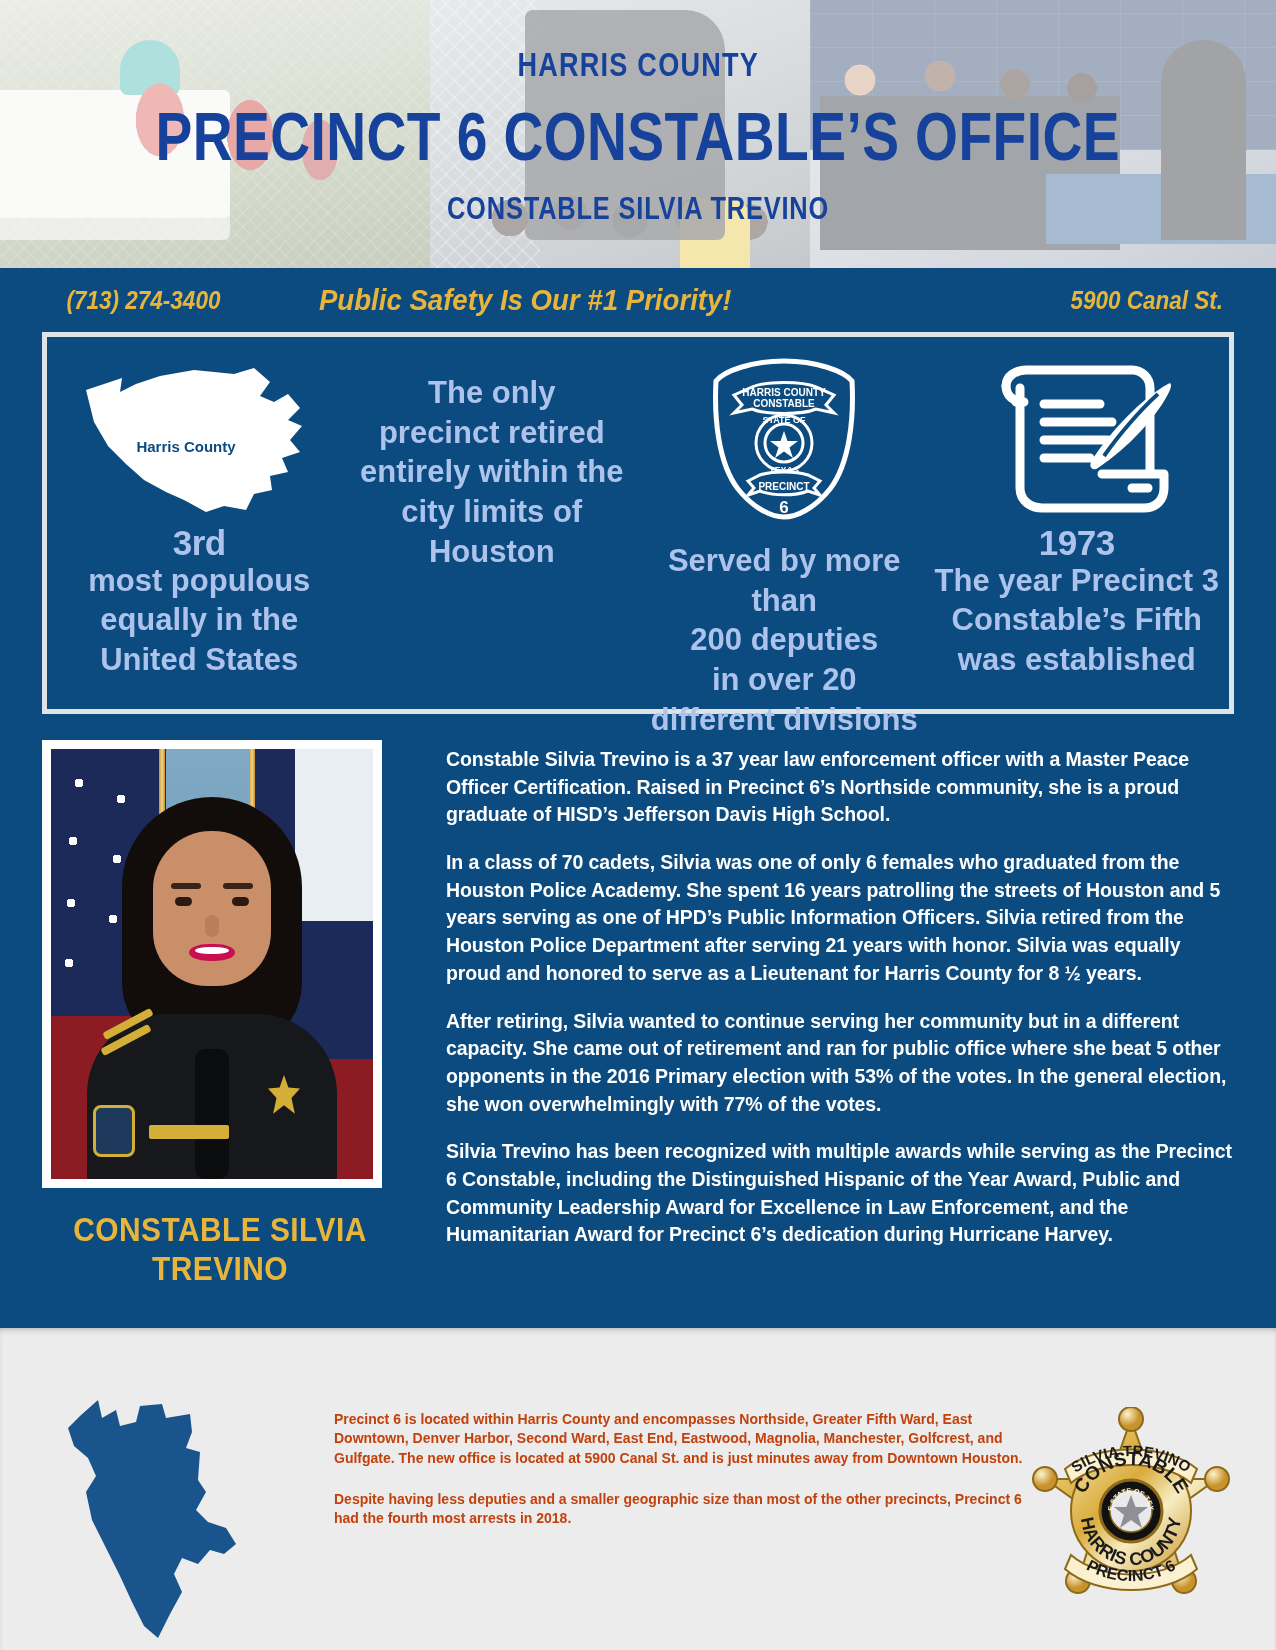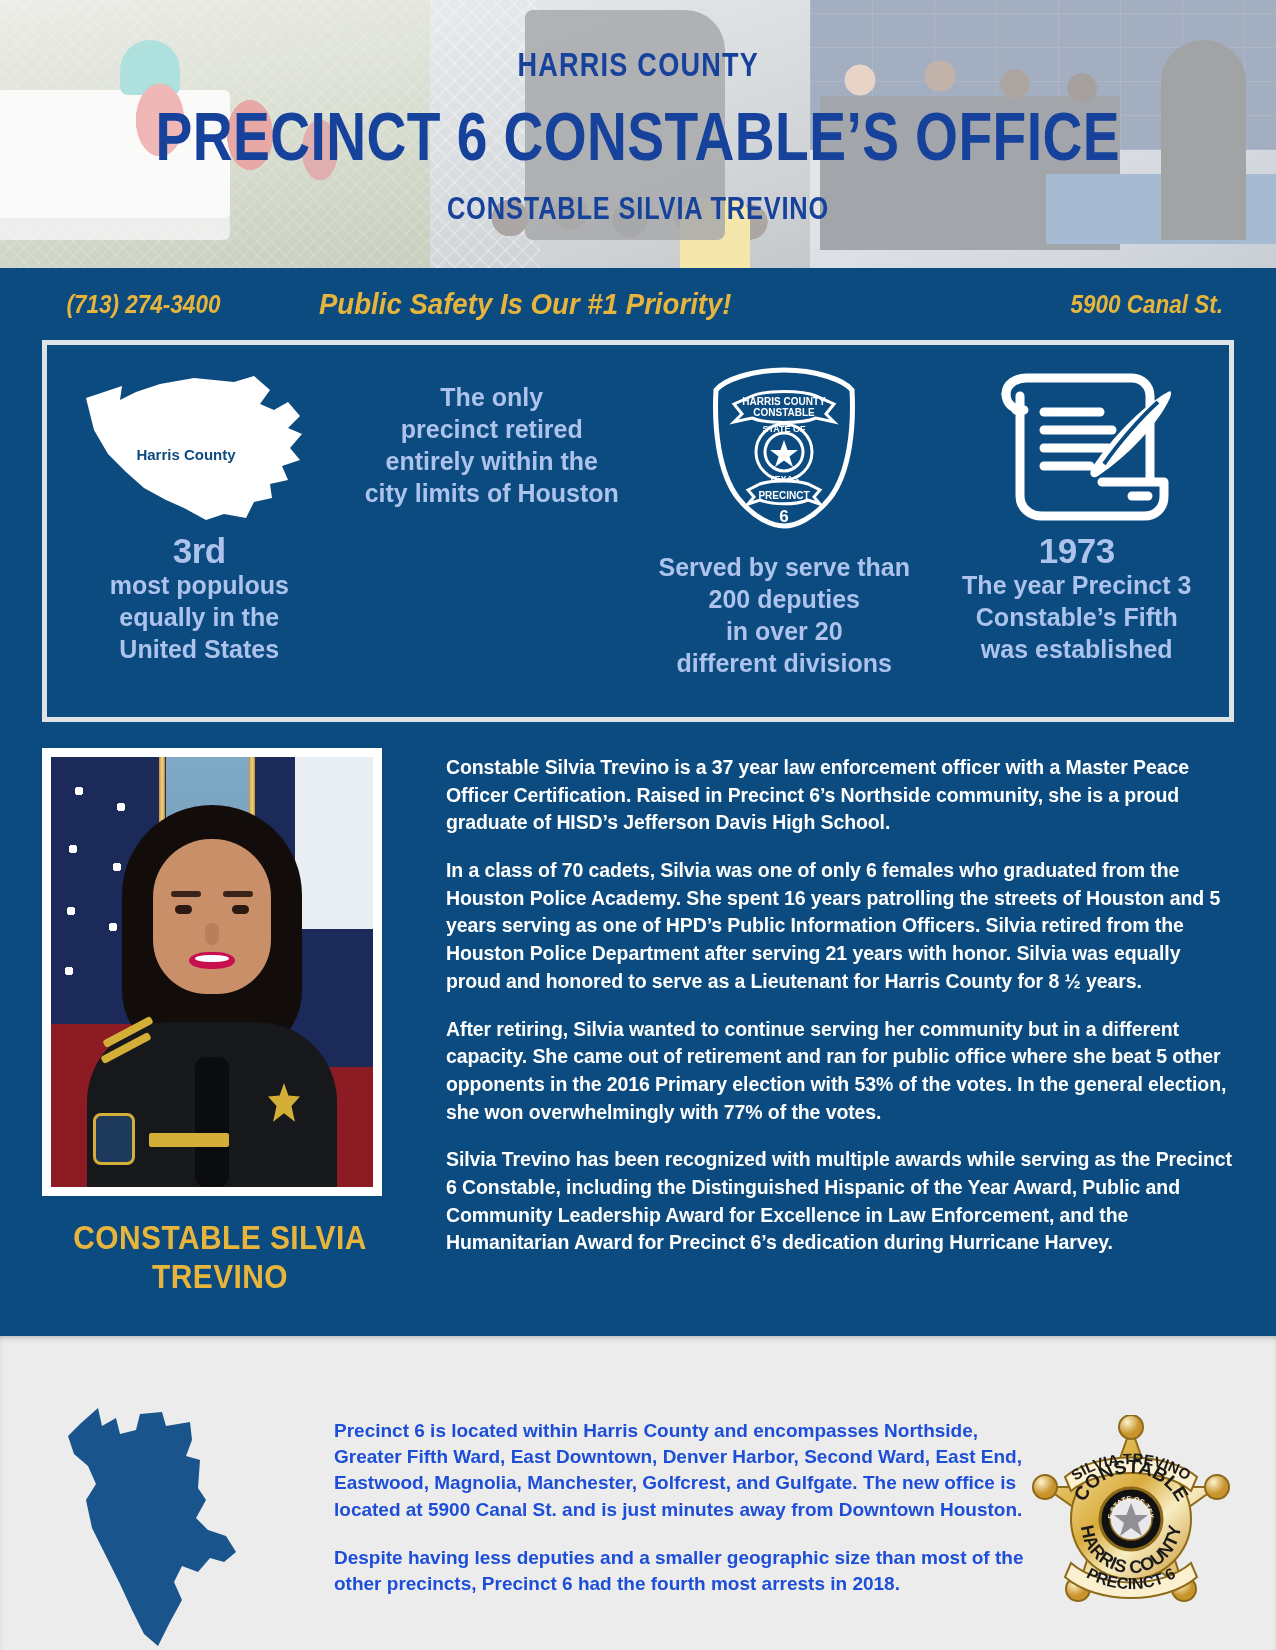--- a/index.html
+++ b/index.html
@@ -102,21 +102,21 @@
 
   
   .blue-body {
     background:#0c4b80;
     width:1276px;
     padding:0 0 40px 0;
     position:relative;
   }
 
   .contact-bar {
-    height:72px; display:flex; align-items:center;
+    height:64px; display:flex; align-items:center;
     padding:0 44px 0 58px;
     color:#e8b53c;
     font-style:italic; font-weight:700;
   }
   .contact-bar .phone { font-size:25px; font-family:"Liberation Sans Narrow","Liberation Sans",sans-serif; transform:scaleX(.9); }
   .contact-bar .slogan { flex:0 0 auto; margin-left:72px; font-size:30px; font-family:"Liberation Sans Narrow","Liberation Sans",sans-serif; transform:scaleX(.92);}
   .contact-bar .addr { margin-left:auto; font-size:25px; font-family:"Liberation Sans Narrow","Liberation Sans",sans-serif; transform:scaleX(.9);}
 
   
   .stats-box {
@@ -128,21 +128,21 @@
     padding:18px 6px 10px;
   }
   .stat-col { flex:1; display:flex; flex-direction:column; align-items:center; }
   .stat-icon { height:170px; display:flex; align-items:center; justify-content:center; }
   .stat-big {
     color:#aec3ec; font-weight:700; font-size:35px; line-height:1.02;
     font-family:"Liberation Sans Narrow","Liberation Sans",sans-serif;
     letter-spacing:-0.5px;
   }
   .stat-lines {
-    color:#aec3ec; font-weight:700; font-size:25px; line-height:1.28;
+    color:#aec3ec; font-weight:700; font-size:31px; line-height:1.28;
     text-align:center;
     font-family:"Liberation Sans Narrow","Liberation Sans",sans-serif;
   }
 
   
   .bio-section { display:flex; padding:26px 42px 0 42px; }
   .bio-left { width:356px; flex:0 0 356px; }
   .photo-frame { background:#ffffff; padding:9px; width:340px; }
   .portrait {
     width:322px; height:430px; position:relative; overflow:hidden;
@@ -215,21 +215,21 @@
     width:1276px;
     height:352px;
     display:flex;
     position:relative;
     padding:36px 40px 0 40px;
     box-shadow: inset 0 4px 7px -4px rgba(0,0,0,.35);
   }
   .footer-map { width:246px; flex:0 0 246px; position:relative; padding-top:6px; }
   .footer-text { flex:1; padding:46px 0 0 48px; }
   .footer-p {
-    color:#1d4ed8; font-weight:700; font-size:19px; line-height:1.38;
+    color:#c2410c; font-weight:700; font-size:14px; line-height:1.38;
     margin-bottom:22px;
     font-family:"Liberation Sans Narrow","Liberation Sans",sans-serif;
   }
   .footer-badge { width:210px; flex:0 0 210px; display:flex; align-items:center; justify-content:center; padding-bottom:20px;}
   .revnote {
     position:absolute; left:40px; bottom:14px;
     font-family:"Liberation Serif", serif; font-size:16px; color:#6d6d6d;
   }
 </style>
 </head>
@@ -310,21 +310,21 @@
           <path fill="#fff" d="M80,76 L83.5,86 L94,86 L85.5,92.5 L89,103 L80,96.5 L71,103 L74.5,92.5 L66,86 L76.5,86 Z"></path>
           <text x="80" y="68" text-anchor="middle" fill="#fff" font-family="Liberation Sans, sans-serif" font-size="9" font-weight="700">STATE OF</text>
           <text x="80" y="118" text-anchor="middle" fill="#fff" font-family="Liberation Sans, sans-serif" font-size="9" font-weight="700">TEXAS</text>
           <path fill="none" stroke="#fff" stroke-width="3" d="M44,126 L56,120 C68,116 92,116 104,120 L116,126 L110,133 L116,140 L104,136
                    C92,141 68,141 56,136 L44,140 L50,133 Z"></path>
           <text x="80" y="135" text-anchor="middle" fill="#fff" font-family="Liberation Sans, sans-serif" font-size="10" font-weight="700">PRECINCT</text>
           <text x="80" y="158" text-anchor="middle" fill="#fff" font-family="Liberation Sans, sans-serif" font-size="17" font-weight="700">6</text>
         </svg>
       </div>
       <div class="stat-lines" style="margin-top:18px;">
-        <div>Served by serve than</div>
+        <div>Served by more than</div>
         <div>200 deputies</div>
         <div>in over 20</div>
         <div>different divisions</div>
       </div>
     </div>
 
     <div class="stat-col">
       <div class="stat-icon">
         <svg width="190" height="160" viewBox="0 0 190 160">
           <g fill="none" stroke="#fff" stroke-width="9" stroke-linecap="round" stroke-linejoin="round">

